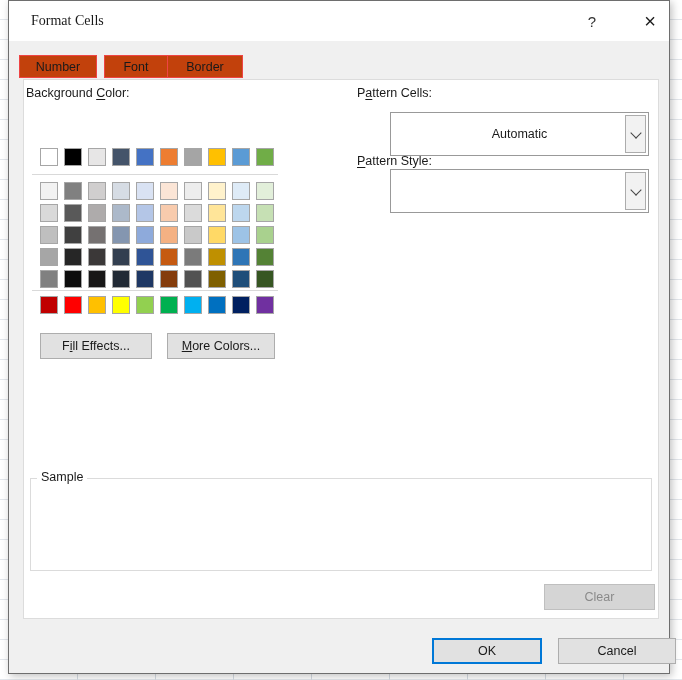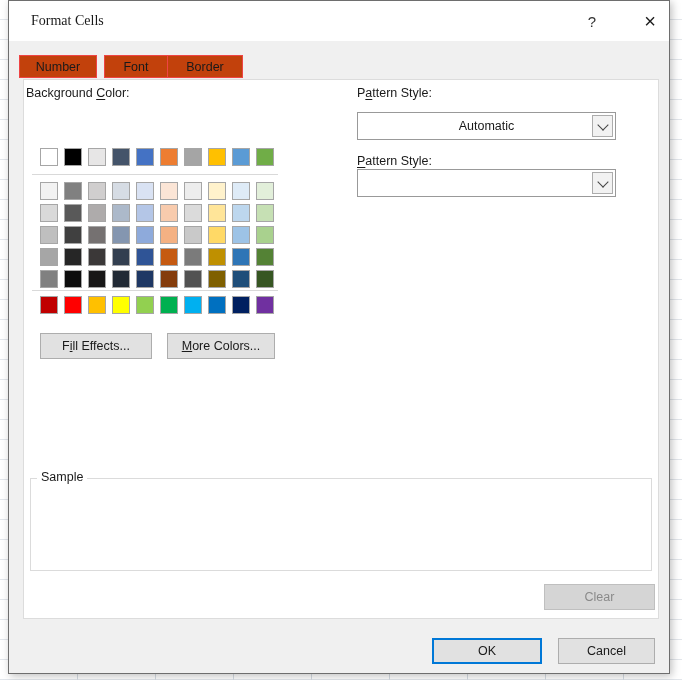--- a/index.html
+++ b/index.html
@@ -46,23 +46,23 @@
   #row-std{top:216px;}
   .hsep{position:absolute;left:8px;width:246px;height:1px;background:#D9D9D9;}
   #sep1{top:94px;} #sep2{top:210px;}
   
   .btn{position:absolute;background:#E1E1E1;border:1px solid #ADADAD;box-sizing:border-box;
     display:flex;align-items:center;justify-content:center;font-size:12.5px;cursor:default;}
   #btn-fill-effects{left:16px;top:253px;width:112px;height:26px;}
   #btn-more-colors{left:143px;top:253px;width:108px;height:26px;}
   #btn-clear{left:520px;top:504px;width:111px;height:26px;background:#D5D5D5;border-color:#BFBFBF;color:#8A8A8A;}
   #btn-ok{left:423px;top:637px;width:110px;height:26px;border:2px solid #0078D7;z-index:2;}
-  #btn-cancel{left:549px;top:637px;width:97px;height:26px;z-index:2;}
-  
-  .combo{position:absolute;width:259px;height:28px;background:#FFFFFF;border:1px solid #999999;box-sizing:border-box;}
+  #btn-cancel{left:549px;top:637px;width:118px;height:26px;z-index:2;}
+  
+  .combo{position:absolute;width:259px;height:44px;background:#FFFFFF;border:1px solid #999999;box-sizing:border-box;margin-left:33px;}
   #combo-pattern-color{left:333px;top:32px;}
   #combo-pattern-style{left:333px;top:89px;}
   .combo .value{position:absolute;inset:0;display:flex;align-items:center;justify-content:center;font-size:12.5px;}
   .combo .drop{position:absolute;top:2px;right:2px;bottom:2px;width:21px;background:#F2F2F2;
     border:1px solid #ACACAC;box-sizing:border-box;display:flex;align-items:center;justify-content:center;cursor:default;}
   .chev{width:7px;height:7px;border-right:1px solid #444;border-bottom:1px solid #444;
     transform:rotate(45deg);margin-top:-3px;}
   
   .groupbox{position:absolute;left:6px;top:398px;width:622px;height:93px;border:1px solid #DBDBDB;box-sizing:border-box;}
   .groupbox-label{position:absolute;left:6px;top:-9px;background:#FFFFFF;padding:0 4px;font-size:12.5px;}
@@ -187,21 +187,21 @@
       </div>
 
     <div class="btn" id="btn-fill-effects">
       <span><span>F</span><u>i</u><span>ll Effects...</span></span>
     </div>
     <div class="btn" id="btn-more-colors">
       <span><span></span><u>M</u><span>ore Colors...</span></span>
     </div>
 
     <div class="label" id="lbl-pc">
-      <span>P</span><u>a</u><span>ttern Style:</span>
+      <span>P</span><u>a</u><span>ttern Cells:</span>
     </div>
     <div class="combo" id="combo-pattern-color">
       <div class="value">Automatic</div>
       <div class="drop">
         <span class="chev"></span>
       </div>
     </div>
 
     <div class="label" id="lbl-ps">
       <span></span><u>P</u><span>attern Style:</span>

